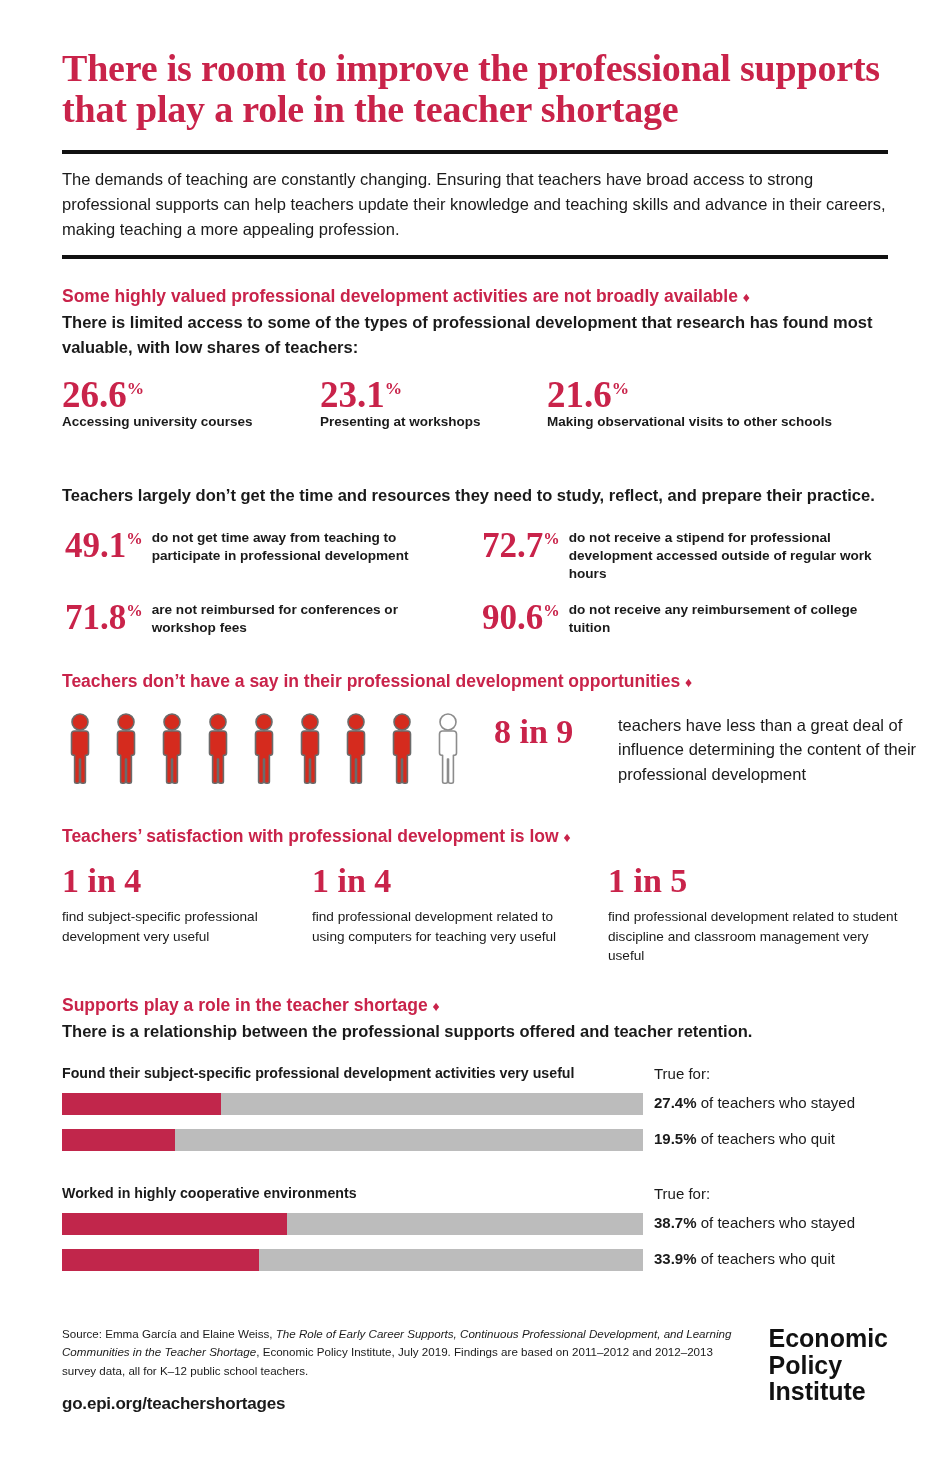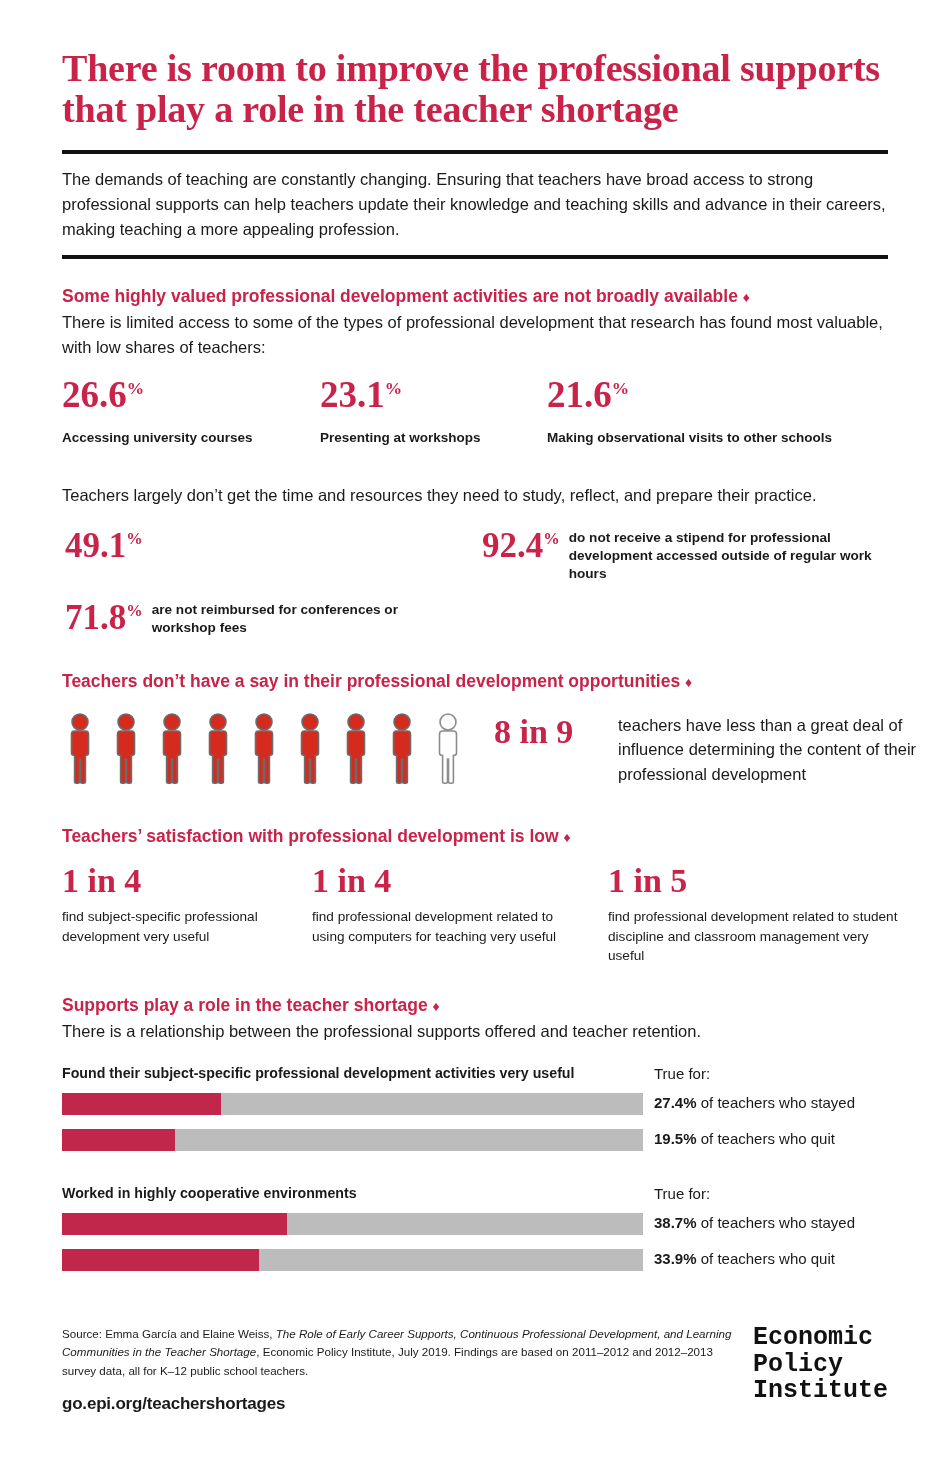--- a/index.html
+++ b/index.html
@@ -62,20 +62,21 @@
     font-weight: bold;
     font-size: 17.5px;
     line-height: 1.25;
     margin: 0;
   }
   .sec-head .dia { font-size: 14px; }
   .sec-sub {
     font-size: 16.5px;
     line-height: 1.5;
     margin: 2px 0 0 0;
+    font-weight: bold;
   }
 
   
   .bignum {
     font-family: "Liberation Serif", serif;
     font-weight: bold;
     color: #c9234a;
     font-size: 37px;
     line-height: 1;
     white-space: nowrap;
@@ -89,21 +90,21 @@
   
   .stats3 {
     position: relative;
     height: 72px;
   }
   .stat3 { position: absolute; top: 0; }
   .stat3 .lbl {
     font-size: 13.5px;
     font-weight: bold;
     line-height: 1.3;
-    margin-top: 16px;
+    margin-top: 0;
     white-space: nowrap;
   }
 
   
   .grid4 {
     position: relative;
   }
   .cell4 {
     position: absolute;
     display: flex;
@@ -247,21 +248,21 @@
   .url {
     font-size: 17px;
     font-weight: bold;
     margin-top: 14px;
     letter-spacing: -0.2px;
   }
   .logo {
     position: absolute;
     right: 0;
     top: 0;
-    font-family: Liberation Mono, monospace;
+    font-family: Liberation Sans, sans-serif;
     font-weight: bold;
     font-size: 25px;
     line-height: 1.06;
     text-align: left;
     color: #111111;
   }
 </style>
 </head>
 <body>
 
@@ -299,28 +300,33 @@
       </div>
     </div>
 
     <div style="height:33px"></div>
     <p class="sec-sub">Teachers largely don’t get the time and resources they need to study, reflect, and prepare their practice.</p>
 
     <div style="height:19px"></div>
     <div class="grid4" style="height:132px">
       <div class="cell4" style="left:3px; top:0; width:400px">
         <div class="num"><span>49.1</span><sup>%</sup></div>
+        <div class="desc">do not get time away from teaching to participate in professional development</div>
       </div>
       <div class="cell4" style="left:420px; top:0; width:406px">
-        <div class="num"><span>92.4</span><sup>%</sup></div>
+        <div class="num"><span>72.7</span><sup>%</sup></div>
         <div class="desc">do not receive a stipend for professional development accessed outside of regular work hours</div>
       </div>
       <div class="cell4" style="left:3px; top:72px; width:400px">
         <div class="num"><span>71.8</span><sup>%</sup></div>
         <div class="desc">are not reimbursed for conferences or workshop fees</div>
+      </div>
+      <div class="cell4" style="left:420px; top:72px; width:406px">
+        <div class="num"><span>90.6</span><sup>%</sup></div>
+        <div class="desc">do not receive any reimbursement of college tuition</div>
       </div>
     </div>
 
     <div style="height:12px"></div>
     <div class="sec-head">
       <span>Teachers don’t have a say in their professional development opportunities</span>
       <span class="dia">♦</span>
     </div>
 
     <div style="height:20px"></div>

